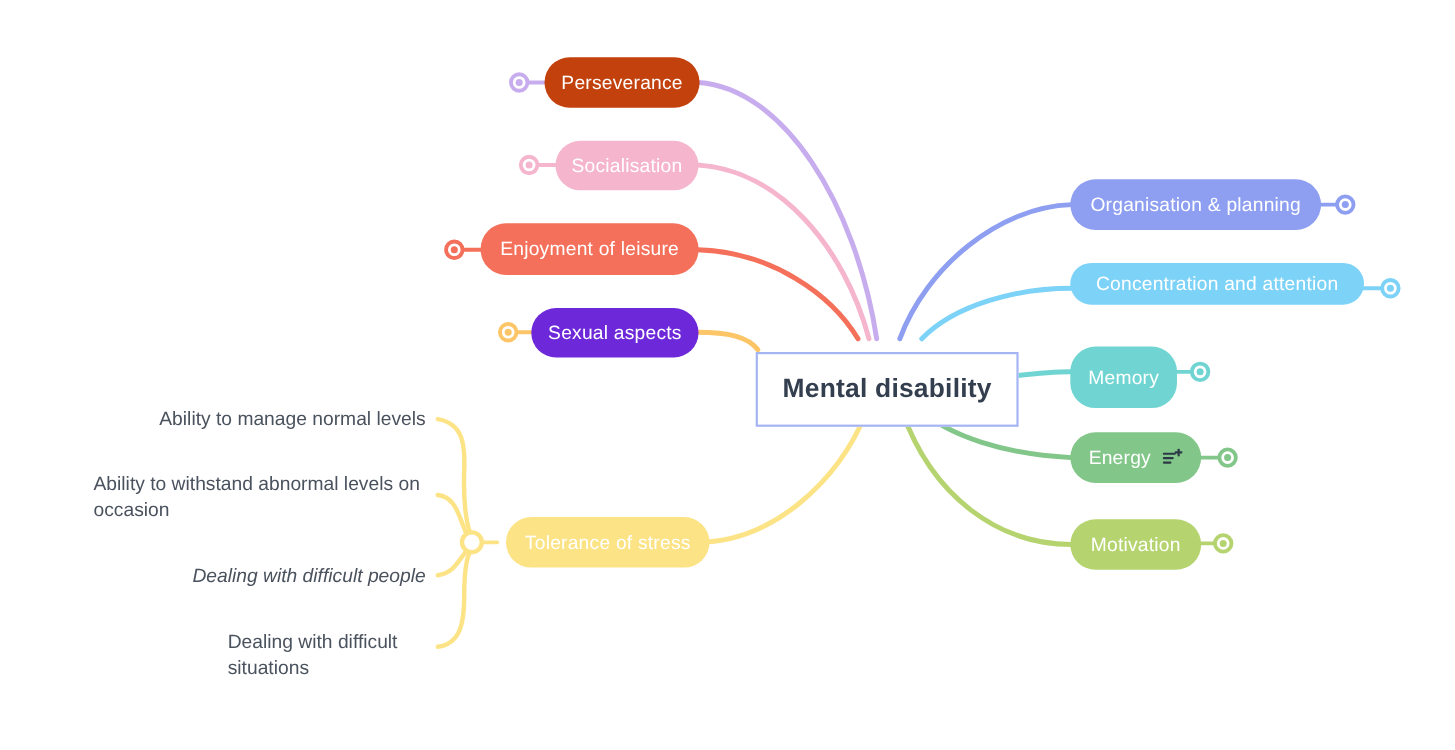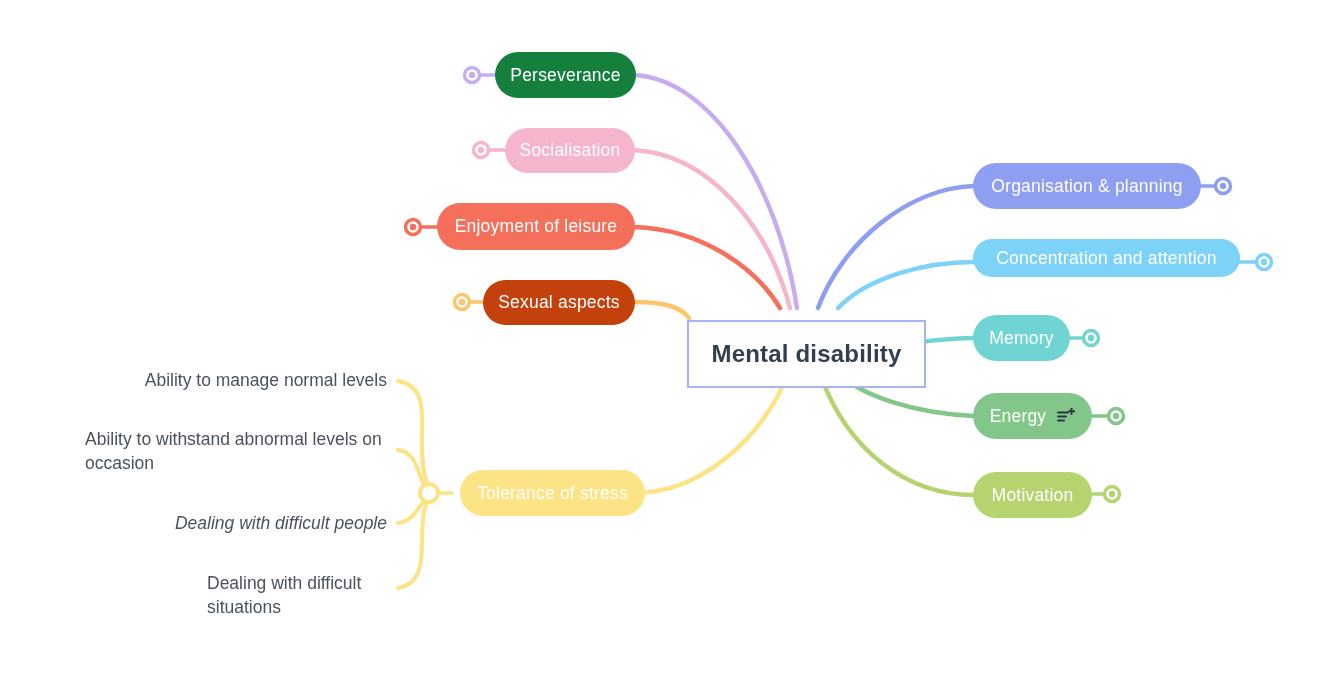--- a/index.html
+++ b/index.html
@@ -88,43 +88,43 @@
         <circle r="3.2" fill="#b5d470"></circle>
       </g>
 
     <circle cx="429" cy="493" r="9" fill="#ffffff" stroke-width="4" stroke="#fce385"></circle>
   </svg>
 
   <div class="root-box" style="left: 687px; top: 309px; width: 235px; height: 64px; border-color: rgb(165, 180, 243); color: rgb(51, 62, 78); margin-top: 11px;">
     <span>Mental disability</span>
   </div>
 
-  <div class="node" style="left: 495px; top: 52px; width: 141px; height: 46px; background: #15803d;">
+  <div class="node" style="left: 495px; top: 52px; width: 141px; height: 46px; background: #c2410c;">
     <span>Perseverance</span>
   </div>
   <div class="node" style="left: 505px; top: 128px; width: 130px; height: 45px; background: rgb(245, 181, 205);">
     <span>Socialisation</span>
   </div>
   <div class="node" style="left: 437px; top: 203px; width: 198px; height: 47px; background: rgb(244, 112, 90);">
     <span>Enjoyment of leisure</span>
   </div>
-  <div class="node" style="left: 483px; top: 280px; width: 152px; height: 45px; background: #c2410c;">
+  <div class="node" style="left: 483px; top: 280px; width: 152px; height: 45px; background: #6d28d9;">
     <span>Sexual aspects</span>
   </div>
   <div class="node" style="left: 460px; top: 470px; width: 185px; height: 46px; background: rgb(252, 227, 133);">
     <span>Tolerance of stress</span>
   </div>
 
   <div class="node" style="left: 973px; top: 163px; width: 228px; height: 46px; background: rgb(142, 159, 241);">
     <span>Organisation &amp; planning</span>
   </div>
   <div class="node" style="left: 973px; top: 239px; width: 267px; height: 38px; background: rgb(125, 210, 248);">
     <span>Concentration and attention</span>
   </div>
-  <div class="node" style="left: 973px; top: 315px; width: 97px; height: 46px; background: rgb(112, 213, 210);">
+  <div class="node" style="left: 973px; top: 315px; width: 97px; height: 56px; background: rgb(112, 213, 210);">
     <span>Memory</span>
   </div>
   <div class="node" style="left: 973px; top: 393px; width: 119px; height: 46px; background: rgb(130, 199, 137);">
     <span>Energy</span>
     <span class="energy-icon">
       <svg width="18" height="16" viewBox="0 0 18 16" fill="none" stroke-linecap="round">
         <g stroke-width="2" stroke="#2c3845">
           <path d="M 1 4.5 L 11 4.5"></path>
           <path d="M 1 8.5 L 9 8.5"></path>
           <path d="M 1 12.5 L 7 12.5"></path>

